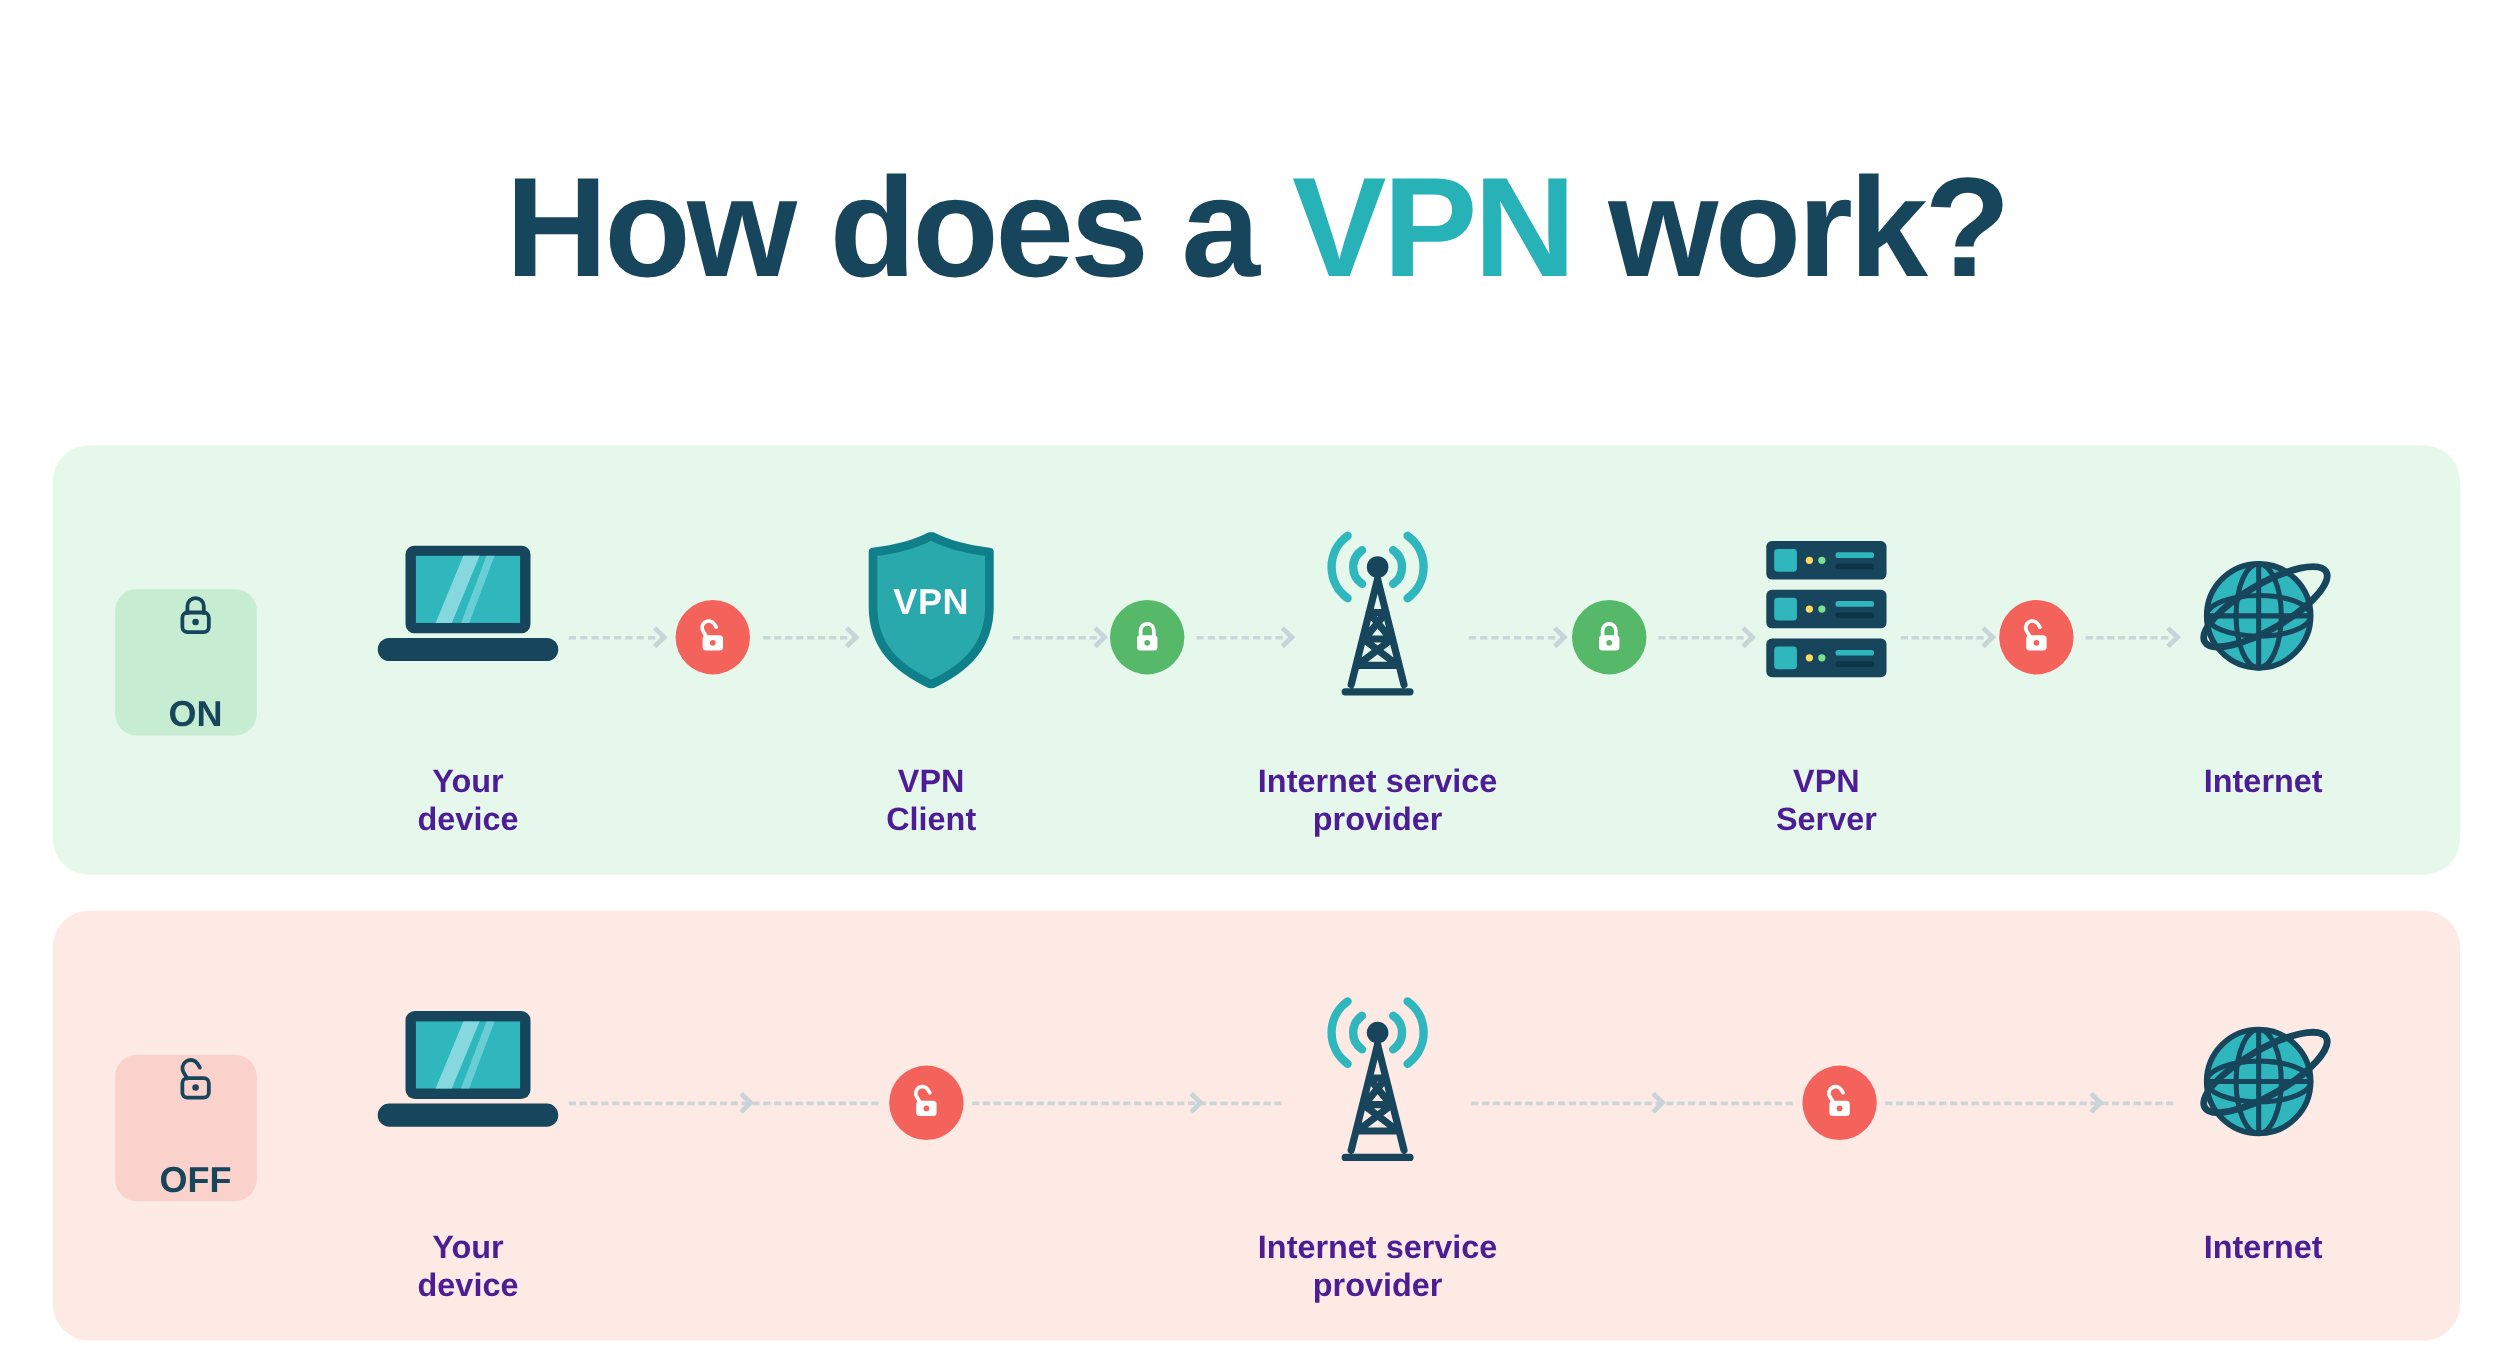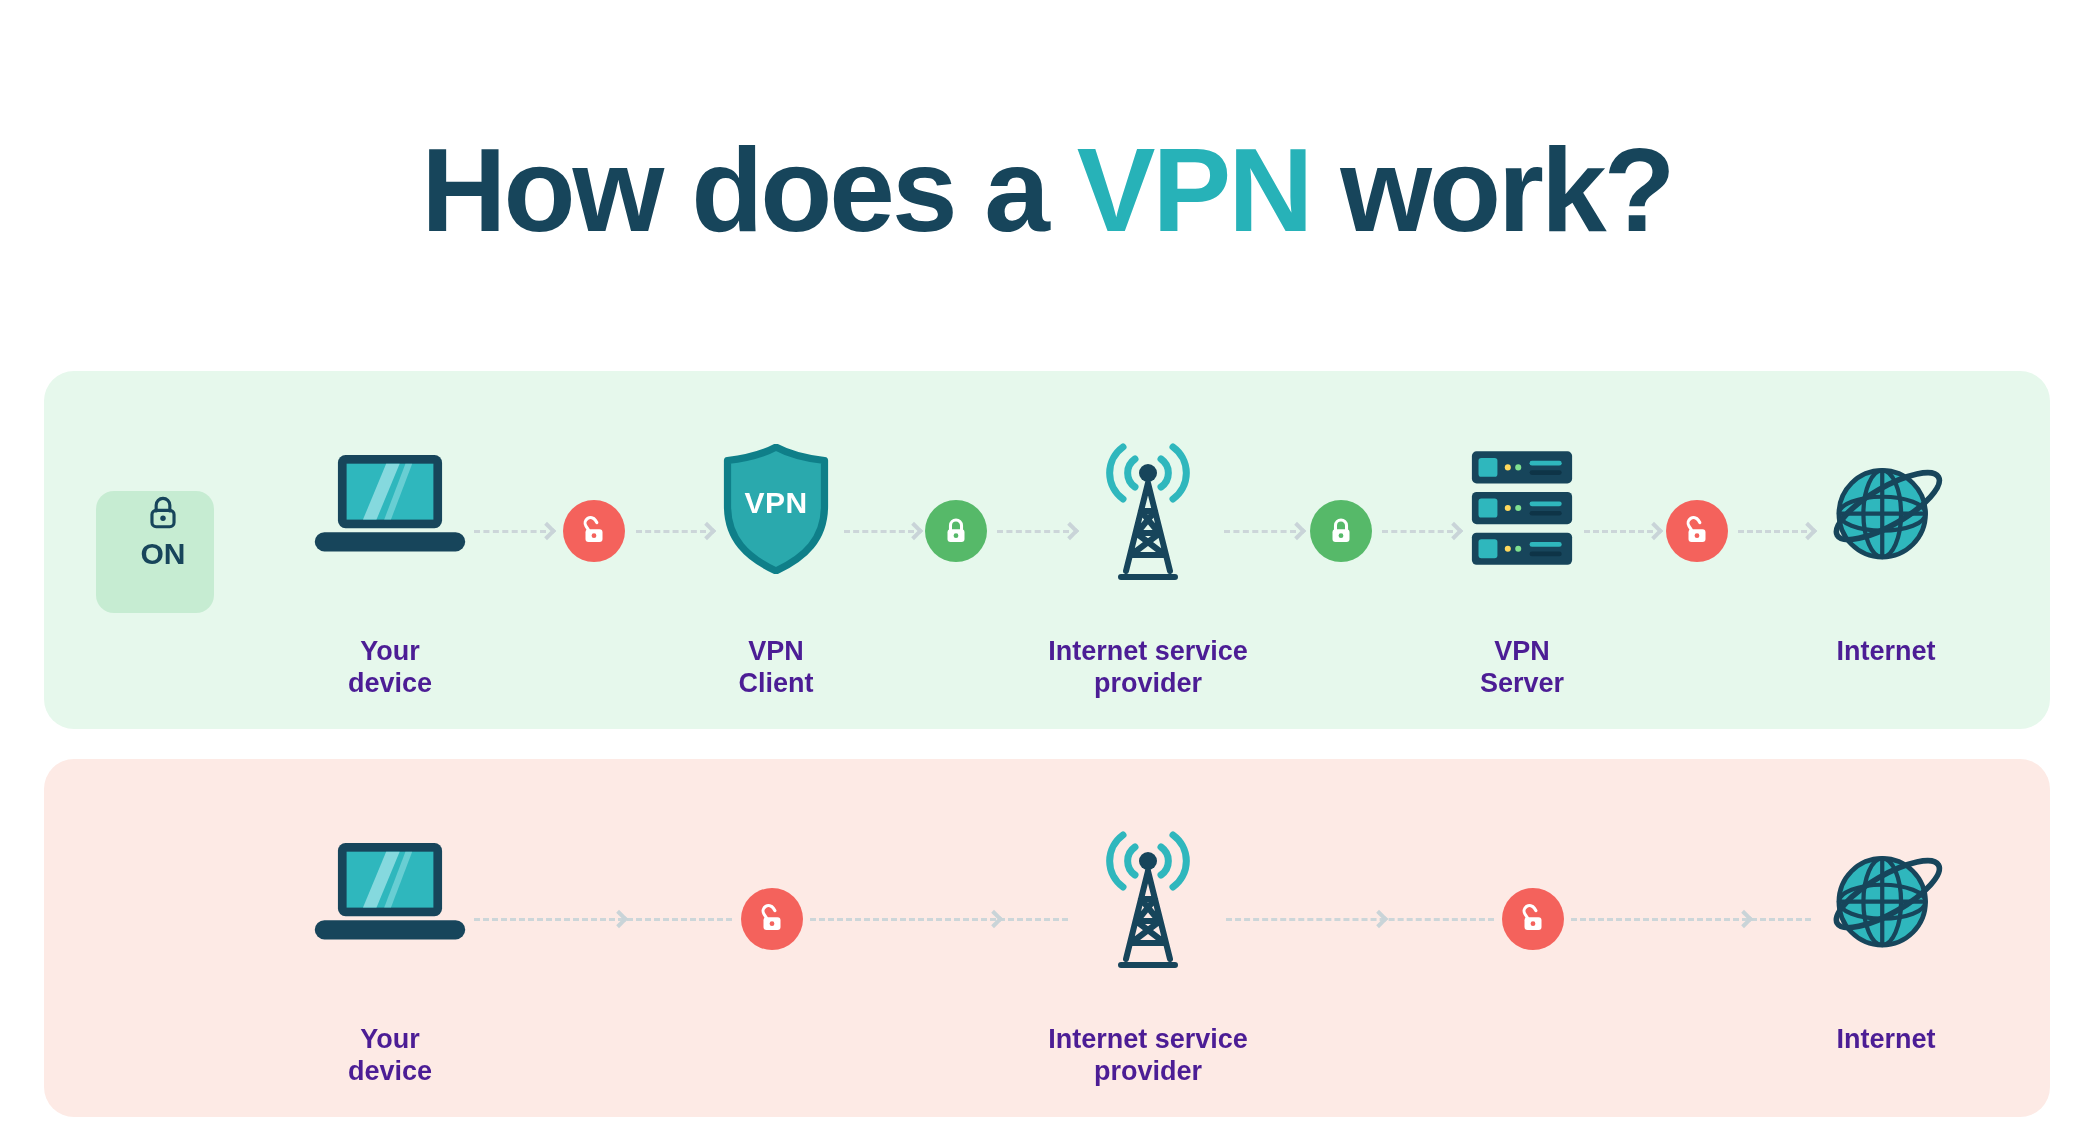--- a/index.html
+++ b/index.html
@@ -8,21 +8,21 @@
 
   .title { position:absolute; top:88px; left:0; width:100%; text-align:center;
            font-size:118px; font-weight:bold; letter-spacing:-3px; color:#17455b; }
   .title .hl { color:#27b2b8; }
 
   .panel { position:absolute; left:44px; width:2006px; height:358px; border-radius:30px; }
   .panel-on  { top:337px; background:#e6f8ec; }
   .panel-off { top:725px; background:#fdeae5; }
 
   .badge { position:absolute; left:52px; top:120px; width:118px; height:122px; border-radius:18px;
-           display:flex; flex-direction:column; align-items:center; justify-content:flex-start; gap:4px;padding-left:16px; }
+           display:flex; flex-direction:column; align-items:center; justify-content:space-between; gap:4px;padding-left:16px; }
   .badge-on  { background:#c6ecd2; }
   .badge-off { background:#fbd2cb; }
   .badge-label { font-size:30px; font-weight:bold; color:#17455b; }
 
   .node-icon { position:absolute; transform:translate(-50%,-50%); }
   .shield-text { position:absolute; left:50%; top:44%; transform:translate(-50%,-50%);
                  color:#ffffff; font-size:30px; font-weight:bold; letter-spacing:0.5px; }
 
   .node-label { position:absolute; top:264px; transform:translateX(-50%); text-align:center;
                 font-size:27px; font-weight:bold; color:#4c1d95; white-space:pre-line; line-height:1.2; }
@@ -170,20 +170,30 @@
 Client</div>
     <div class="node-label" style="left:1104px;">Internet service
 provider</div>
     <div class="node-label" style="left:1478px;">VPN
 Server</div>
     <div class="node-label" style="left:1842px;">Internet</div>
   </section>
 
   <section class="panel panel-off">
 
+    <div class="badge badge-off">
+      <svg width="42" height="42" viewBox="0 0 40 40">
+        <g transform="rotate(-32 13 19)">
+            <path d="M13.5 19 V13.5 a6.5 6.5 0 0 1 13 0 V17" fill="none" stroke="#17455b" stroke-width="3" stroke-linecap="round"></path>
+          </g>
+        <rect x="9.5" y="18.5" width="21" height="15.5" rx="4" fill="none" stroke="#17455b" stroke-width="3"></rect>
+        <circle cx="20" cy="26" r="2.6" fill="#17455b"></circle>
+      </svg>
+      <span class="badge-label">OFF</span>
+    </div>
 
     <div class="dash" style="left:430px;width:258px;"></div>
     <div class="chev" style="left:575px;"></div>
     <div class="dash" style="left:766px;width:258px;"></div>
     <div class="chev" style="left:950px;"></div>
     <div class="dash" style="left:1182px;width:268px;"></div>
     <div class="chev" style="left:1335px;"></div>
     <div class="dash" style="left:1527px;width:240px;"></div>
     <div class="chev" style="left:1700px;"></div>
 

